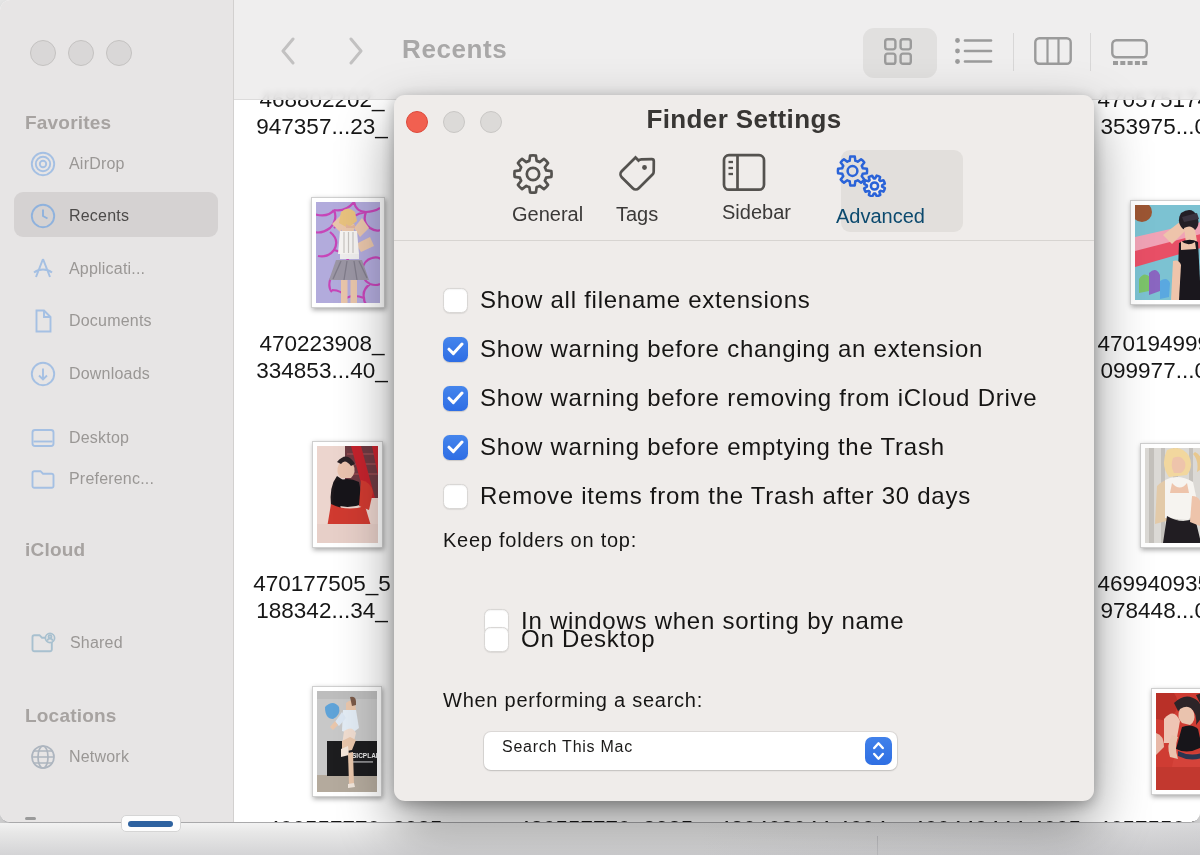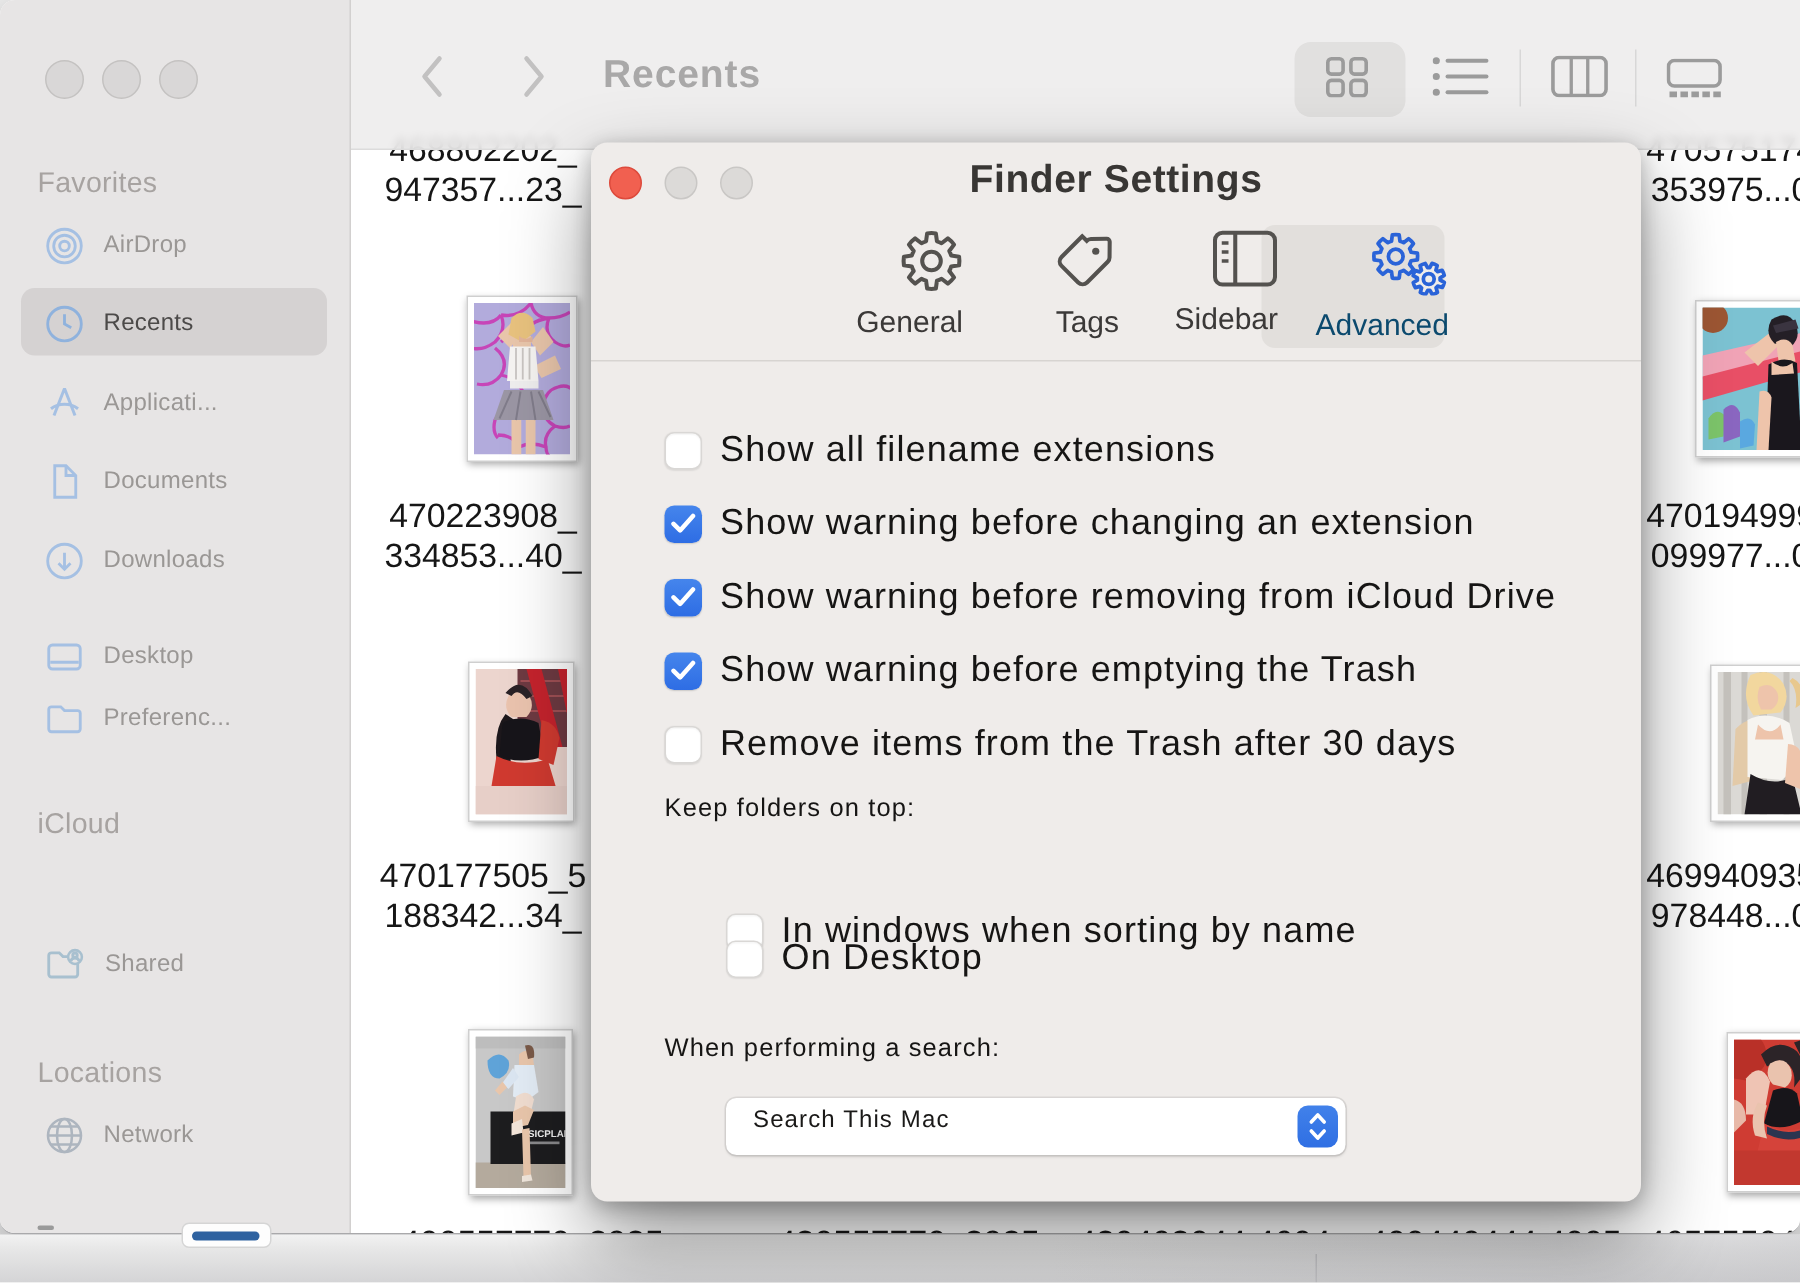--- a/index.html
+++ b/index.html
@@ -16,21 +16,21 @@
     background:#e7e5e5;border-right:1px solid #d2d0cf;}
   #toolbar{position:absolute;left:234px;top:0;width:966px;height:100px;
     background:rgba(236,235,235,0.86);backdrop-filter:blur(3px);border-bottom:1px solid #dcdbdb;z-index:5;box-sizing:border-box;}
   #content{position:absolute;left:234px;top:0;width:966px;height:822px;background:#fff;}
 
   
   .tl{position:absolute;width:26px;height:26px;border-radius:50%;
     background:#d9d7d7;border:1px solid #c4c2c1;box-sizing:border-box;}
 
   
-  .sbhead{position:absolute;left:25px;font-size:19px;font-weight:normal;color:#a7a3a1;letter-spacing:0.2px;}
+  .sbhead{position:absolute;left:25px;font-size:19px;font-weight:bold;color:#a7a3a1;letter-spacing:0.2px;}
   .sbrow{position:absolute;left:30px;height:30px;display:flex;align-items:center;color:#9a9795;font-size:16px;letter-spacing:0.2px;}
   .sbrow svg{margin-right:13px;flex:0 0 auto;}
   #selrow{position:absolute;left:14px;top:192px;width:204px;height:45px;background:#d5d2d2;border-radius:9px;}
 
   
   .navchev{position:absolute;top:37px;width:16px;height:28px;color:#c2c1c1;}
   #rectitle{position:absolute;left:168px;top:34px;font-size:26px;font-weight:bold;color:#a9a8a8;letter-spacing:0.6px;}
   #gridbtn{position:absolute;left:629px;top:28px;width:74px;height:50px;background:#e1e0df;border-radius:11px;}
   .tbsep{position:absolute;top:33px;width:1px;height:38px;background:#d8d7d7;}
 
@@ -39,31 +39,31 @@
 
   
   .photo{position:absolute;background:#fff;border:1px solid #cfcfcf;box-shadow:1px 2px 5px rgba(0,0,0,.35);box-sizing:border-box;padding:4px;}
   .photo svg{display:block;}
 
   
   #dlg{position:absolute;left:394px;top:95px;width:700px;height:706px;border-radius:11px;
     background:#efeceA;box-shadow:0 25px 55px rgba(0,0,0,.42),0 3px 14px rgba(0,0,0,.28);z-index:20;}
   .dtl{position:absolute;width:22px;height:22px;border-radius:50%;box-sizing:border-box;}
   #dtitle{position:absolute;left:0;right:0;top:9px;text-align:center;font-size:26px;font-weight:bold;color:#383634;letter-spacing:0.4px;}
-  .tab{position:absolute;width:130px;text-align:right;}
+  .tab{position:absolute;width:130px;text-align:left;}
   .tab .lbl{font-size:20px;color:#3b3938;margin-top:4px;}
   #seltab{position:absolute;left:447px;top:55px;width:122px;height:82px;background:#e2dfdc;border-radius:9px;}
   #tabsep{position:absolute;left:0;top:145px;width:700px;height:1px;background:#d7d4d1;}
 
   .crow{position:absolute;display:flex;align-items:center;}
   .cb{width:25px;height:25px;border-radius:6.5px;box-sizing:border-box;flex:0 0 auto;}
   .cb.off{background:#fff;border:1px solid #d9d7d5;box-shadow:inset 0 1px 1px rgba(0,0,0,.04),0 0.5px 1px rgba(0,0,0,.08);}
   .cb.on{background:linear-gradient(180deg,#4585ec,#2e6de4);display:flex;align-items:center;justify-content:center;box-shadow:0 0.5px 1px rgba(0,0,0,.15);}
   .crow .txt{margin-left:12px;font-size:24px;color:#161514;white-space:nowrap;letter-spacing:0.75px;}
-  .dlabel{position:absolute;font-size:17px;color:#161514;white-space:nowrap;letter-spacing:0.75px;}
+  .dlabel{position:absolute;font-size:20px;color:#161514;white-space:nowrap;letter-spacing:0.75px;}
 
   #select{position:absolute;left:90px;top:637px;width:413px;height:38px;background:#fff;border-radius:7px;
     box-shadow:0 0 0 1px rgba(0,0,0,.08),0 1px 2px rgba(0,0,0,.12);}
   #select .stxt{position:absolute;left:18px;top:6px;font-size:16px;color:#1a1918;letter-spacing:0.75px;}
   #stepper{position:absolute;right:5px;top:5px;width:27px;height:28px;border-radius:7px;
     background:linear-gradient(180deg,#4181ea,#2f6fe3);}
 
   
   #bluetab{position:absolute;left:121px;top:815px;width:60px;height:17px;border-radius:5px;background:#fdfdfd;border:1px solid #d5d5d5;box-sizing:border-box;z-index:26;}
   #bluebar{position:absolute;left:6px;top:5px;width:45px;height:6px;border-radius:3px;background:#2e62a0;}

